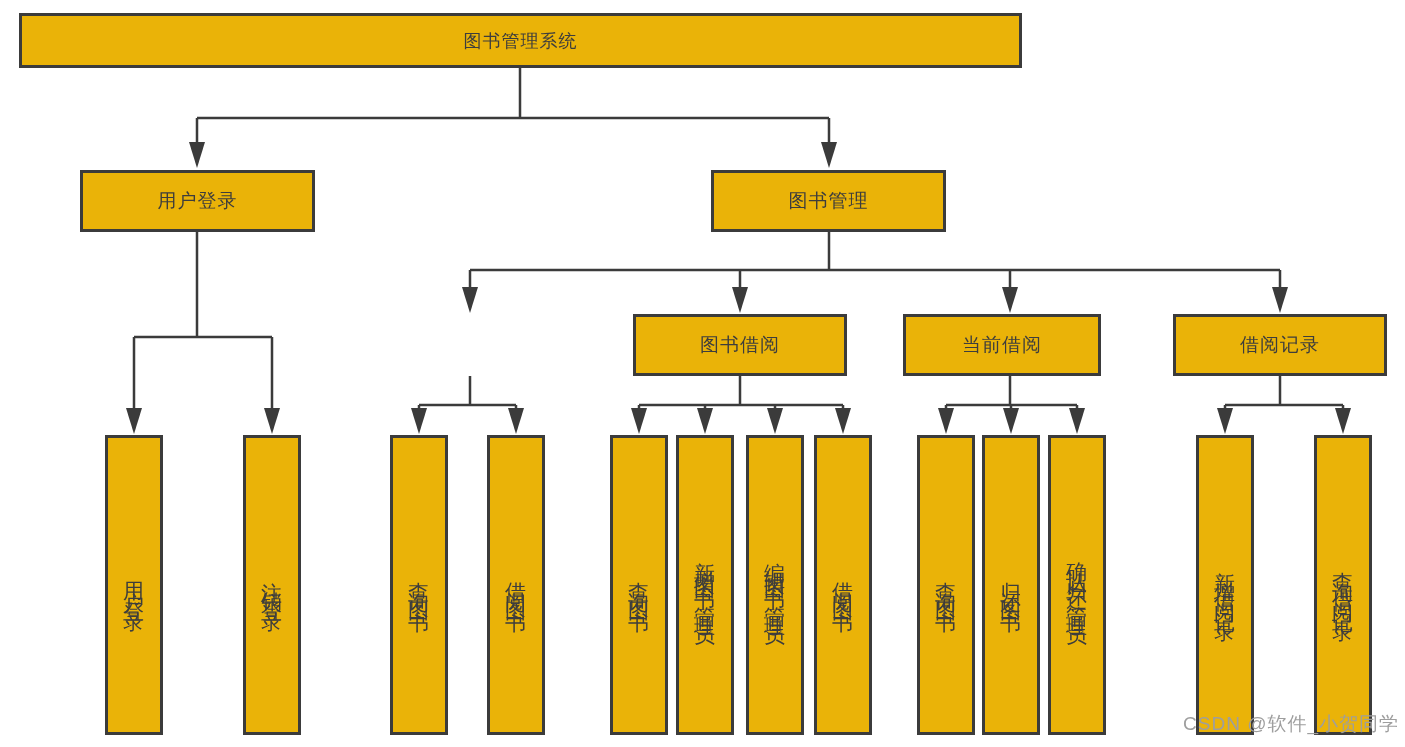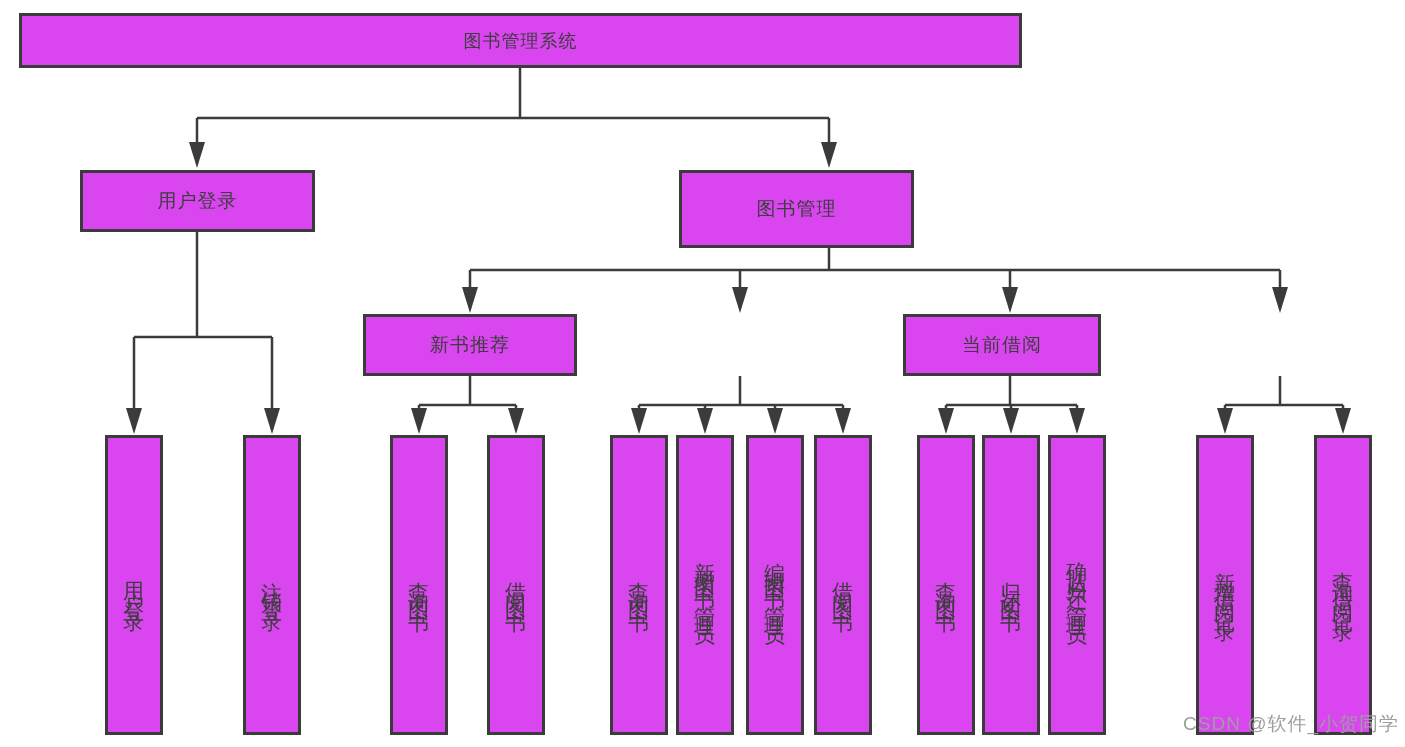--- a/index.html
+++ b/index.html
@@ -14,21 +14,21 @@
     position:relative;
     width:1405px;height:747px;
     background:var(--bg);
     overflow:hidden;
   }
   #connectors{position:absolute;left:0;top:0;width:1405px;height:747px;}
   .node{
     position:absolute;
     box-sizing:border-box;
     border:3px solid var(--line);
-    background:#d946ef;
+    background:#eab308;
     display:flex;align-items:center;justify-content:center;
     color:var(--text);
   }
   .hbox .label{font-size:19px;letter-spacing:1px;white-space:nowrap;}
   .root-box .label{font-size:18px;}
   .vbox .vlabel{
     writing-mode:vertical-rl;
     text-orientation:mixed;
     font-size:21px;
     line-height:1;
@@ -83,29 +83,32 @@
       </g>
   </svg>
 
   <div class="node hbox root-box" style="left:19px;top:13px;width:1003px;height:55px">
     <span class="label">图书管理系统</span>
   </div>
 
   <div class="node hbox" style="left:80px;top:170px;width:235px;height:62px">
     <span class="label">用户登录</span>
   </div>
-  <div class="node hbox" style="left:679px;top:170px;width:235px;height:78px">
+  <div class="node hbox" style="left:711px;top:170px;width:235px;height:62px">
     <span class="label">图书管理</span>
   </div>
 
-  <div class="node hbox" style="left:363px;top:314px;width:214px;height:62px">
-    <span class="label">新书推荐</span>
+  <div class="node hbox" style="left:633px;top:314px;width:214px;height:62px">
+    <span class="label">图书借阅</span>
   </div>
   <div class="node hbox" style="left:903px;top:314px;width:198px;height:62px">
     <span class="label">当前借阅</span>
+  </div>
+  <div class="node hbox" style="left:1173px;top:314px;width:214px;height:62px">
+    <span class="label">借阅记录</span>
   </div>
 
   <div class="node vbox" style="left:105px;top:435px;width:58px;height:300px">
     <span class="vlabel">用户登录</span>
   </div>
   <div class="node vbox" style="left:243px;top:435px;width:58px;height:300px">
     <span class="vlabel">注销登录</span>
   </div>
 
   <div class="node vbox" style="left:390px;top:435px;width:58px;height:300px">

